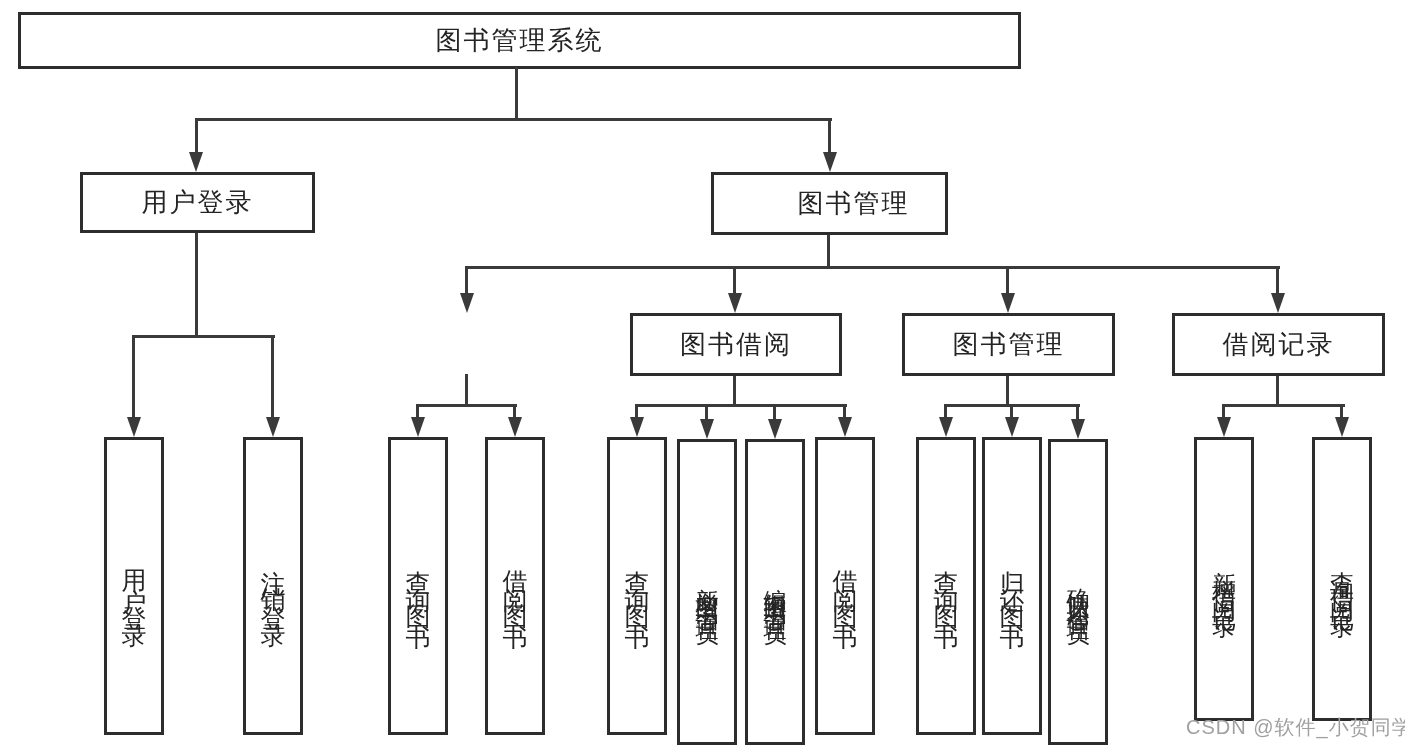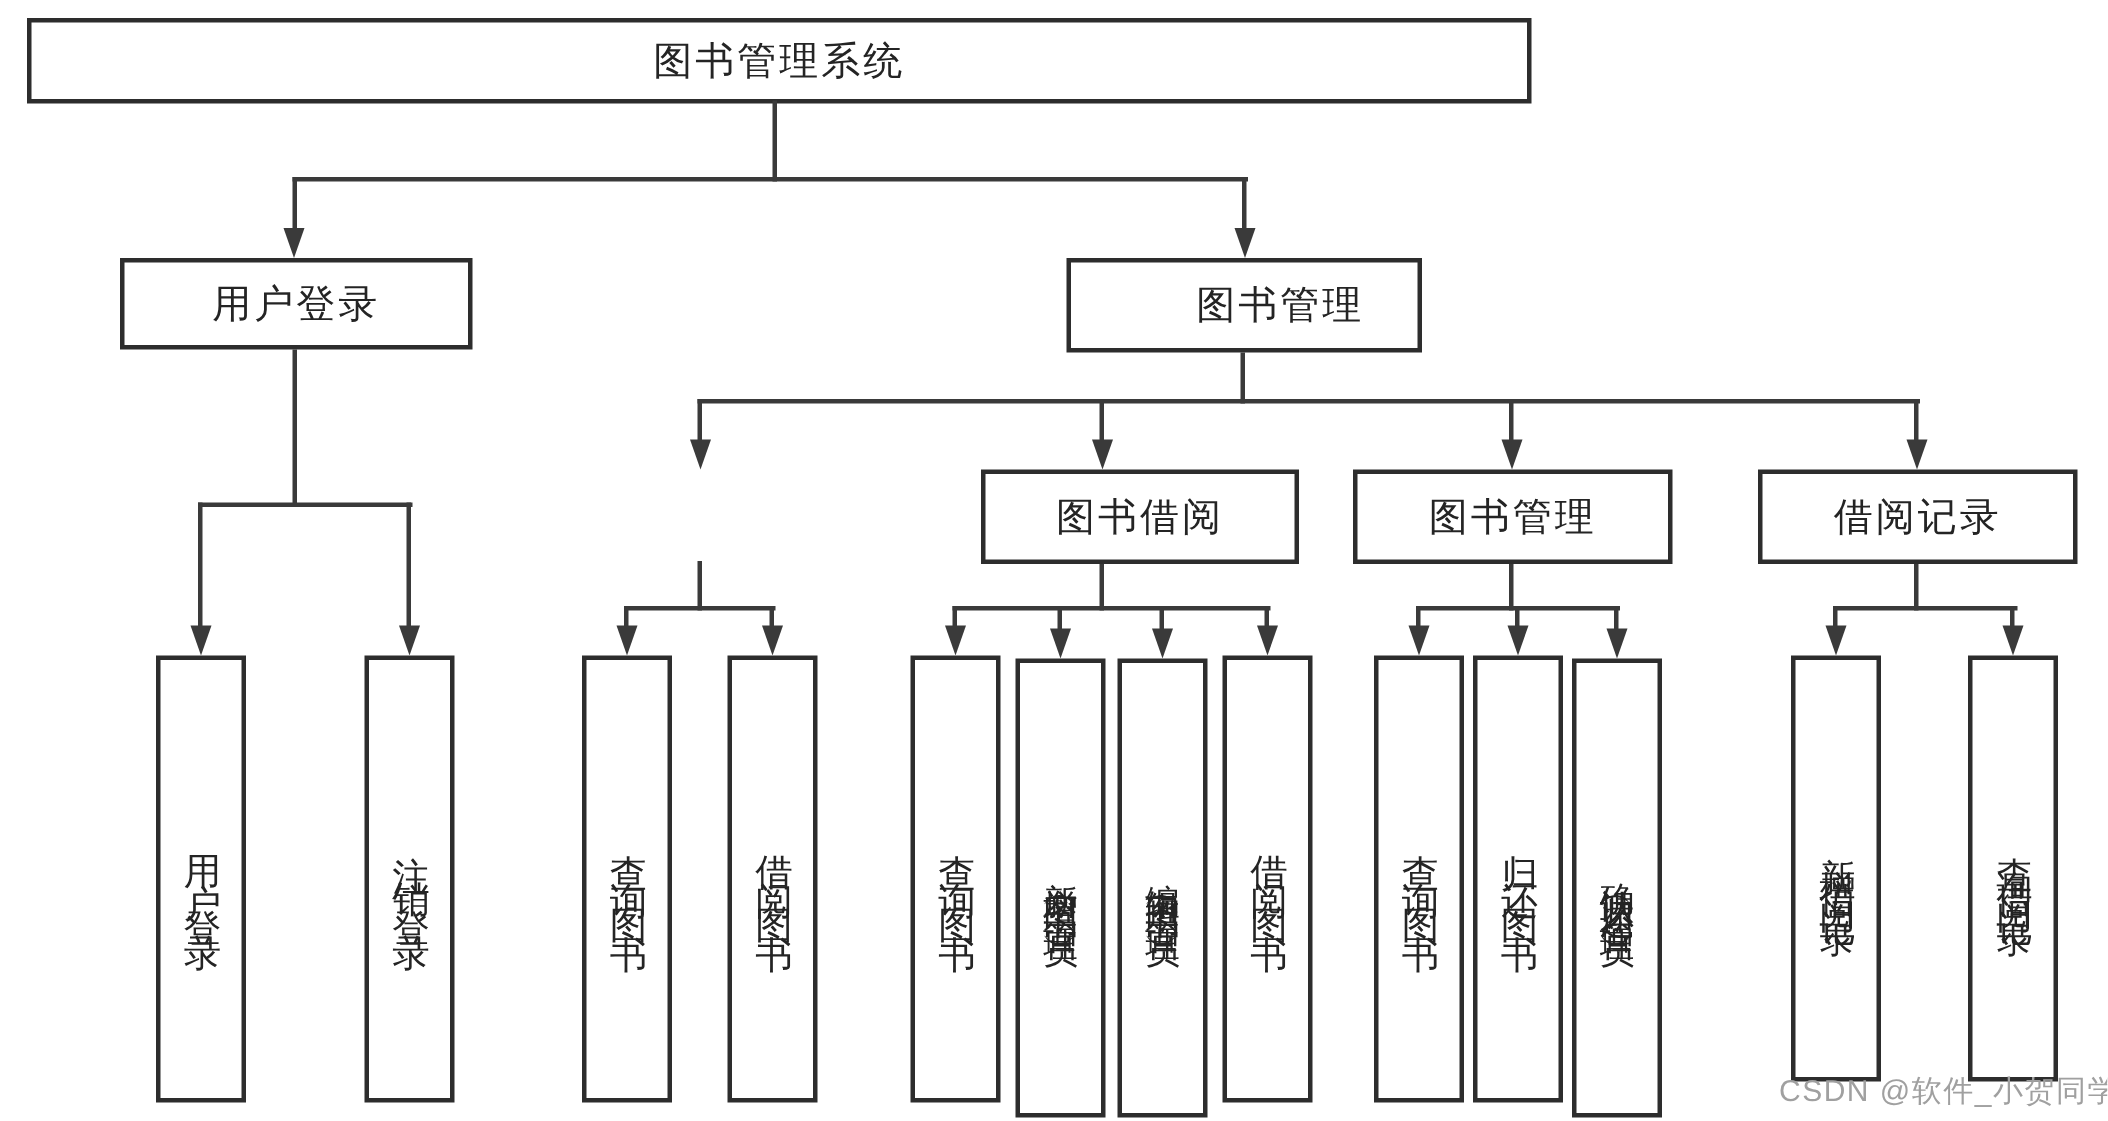--- a/index.html
+++ b/index.html
@@ -100,21 +100,21 @@
   <i class="ar" style="left:1217px;top:417px;"></i>
   <i class="ar" style="left:1335px;top:417px;"></i>
 
   <div class="bx bx-h" style="left:80px;top:172px;width:235px;height:61px;">
     <span>用户登录</span>
   </div>
   <div class="bx bx-h" style="left:711px;top:172px;width:237px;height:63px;padding-left:48px;">
     <span>图书管理</span>
   </div>
 
-  <div class="bx bx-h" style="left:630px;top:313px;width:212px;height:63px;margin-left:24px;">
+  <div class="bx bx-h" style="left:630px;top:313px;width:212px;height:63px;">
     <span>图书借阅</span>
   </div>
   <div class="bx bx-h" style="left:902px;top:313px;width:213px;height:63px;">
     <span>图书管理</span>
   </div>
   <div class="bx bx-h" style="left:1172px;top:313px;width:213px;height:63px;">
     <span>借阅记录</span>
   </div>
 
   <div class="bx bx-v v-loose" style="left:104px;top:437px;width:60px;height:298px;">

